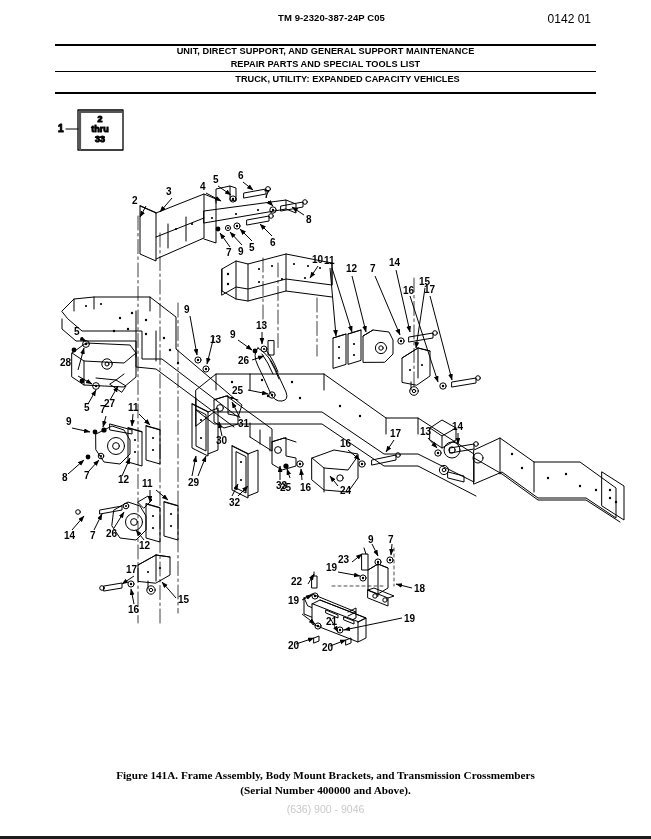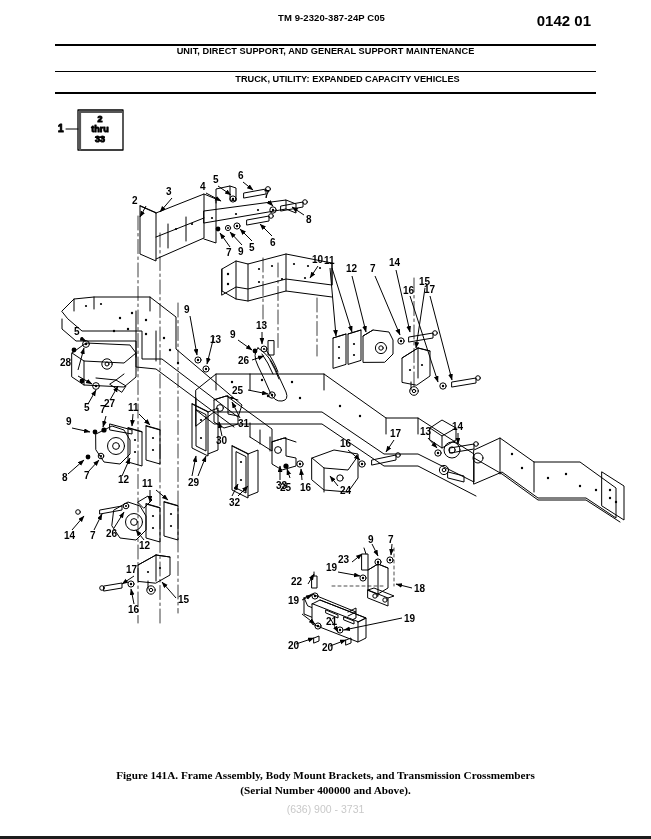--- a/index.html
+++ b/index.html
@@ -16,21 +16,21 @@
   
   .hdr-line1{
     position:absolute;left:0;right:0;top:12px;height:14px;margin-left:12px;
   }
   .hdr-tm{
     position:absolute;left:0;right:0;top:0;text-align:center;
     font-size:9.5px;font-weight:bold;letter-spacing:.1px;
   }
   .hdr-page{
     position:absolute;right:60px;top:0;
-    font-size:15px;font-weight:bold;
+    font-size:12px;font-weight:normal;
   }
   .rule{position:absolute;background:#000;}
   .rule-top{left:55px;right:55px;top:44px;height:1.6px;}
   .rule-mid{left:55px;right:55px;top:71px;height:.8px;}
   .rule-bot{left:55px;right:55px;top:92px;height:1.6px;}
 
   .hdr-block{
     position:absolute;left:0;right:0;top:45px;
     text-align:center;font-size:9.2px;font-weight:bold;line-height:12.5px;
   }
@@ -71,20 +71,21 @@
 
   <div class="hdr-line1">
     <div class="hdr-tm">TM 9-2320-387-24P  C05</div>
     <div class="hdr-page">0142 01</div>
   </div>
 
   <div class="rule rule-top"></div>
 
   <div class="hdr-block">
     <div>UNIT, DIRECT SUPPORT, AND GENERAL SUPPORT MAINTENANCE</div>
+    <div>REPAIR PARTS AND SPECIAL TOOLS LIST</div>
   </div>
 
   <div class="rule rule-mid"></div>
 
   <div class="hdr-sub">TRUCK, UTILITY: EXPANDED CAPACITY VEHICLES</div>
 
   <div class="rule rule-bot"></div>
 
   <div class="figure">
   <svg width="651" height="660" viewBox="0 0 651 660" xmlns="http://www.w3.org/2000/svg">
@@ -638,17 +639,17 @@
     </g>
   </svg>
   </div>
 
   <div class="caption">
     <div>Figure 141A.  Frame Assembly, Body Mount Brackets, and Transmission Crossmembers</div>
     <div>(Serial Number 400000 and Above).</div>
   </div>
 
   <div class="watermark">
-    <div>(636) 900 - 3731</div>
+    <div>(636) 900 - 9046</div>
   </div>
 
   <div class="footrule"></div>
 </div>
 
 </body></html>

